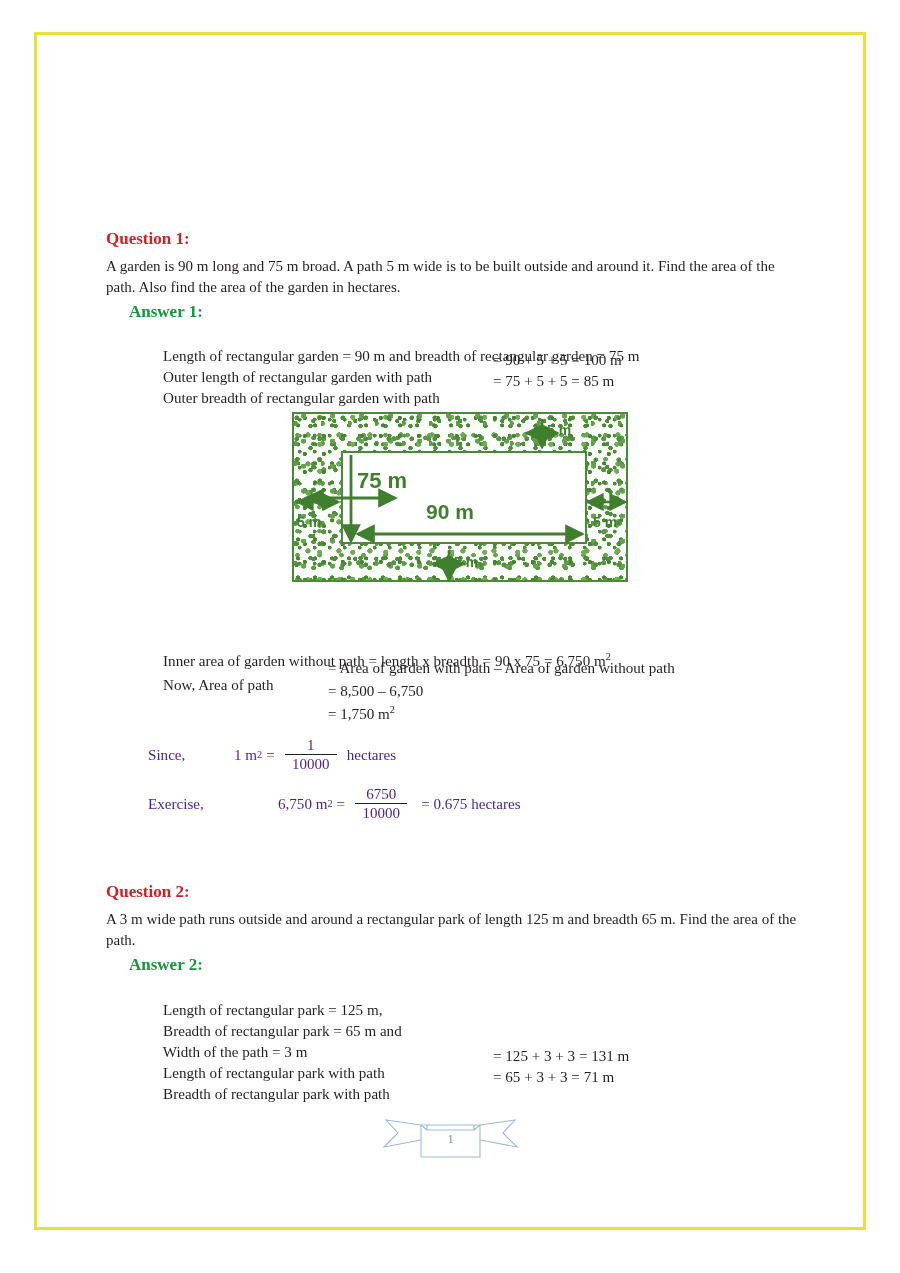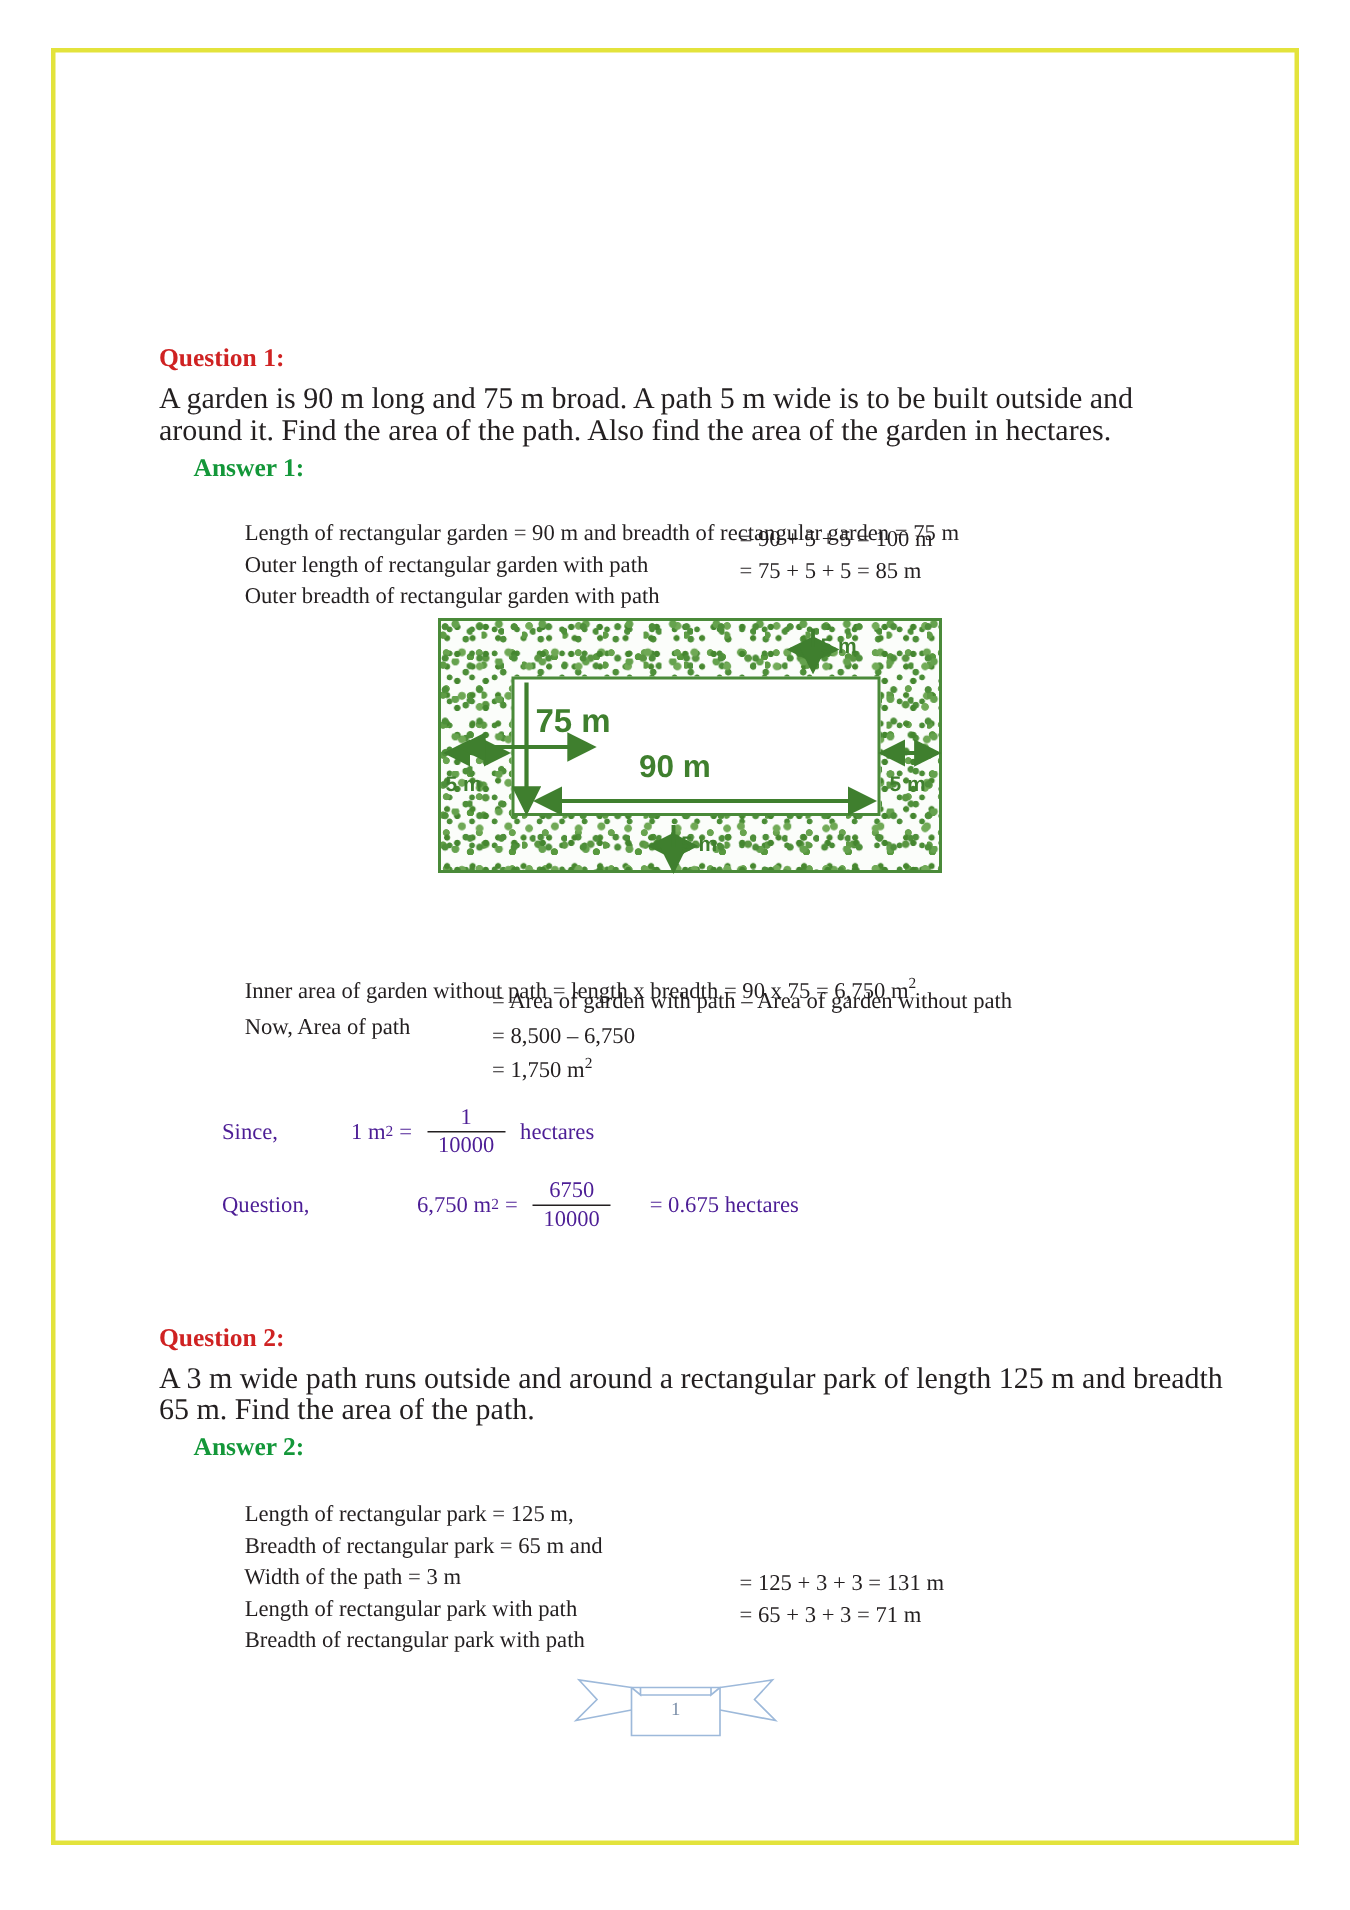--- a/index.html
+++ b/index.html
@@ -66,21 +66,21 @@
     font-weight: bold;
     font-size: 17px;
     color: #139739;
   }
 
   .body-text {
     position: absolute;
     left: 106px;
     width: 700px;
     font-family: "Liberation Serif", serif;
-    font-size: 20px;
+    font-size: 15px;
     color: #231f20;
     line-height: 21px;
   }
 
   .ind-line {
     position: absolute;
     left: 148px;
     font-family: "Liberation Serif", serif;
     font-size: 15.1px;
     color: #231f20;
@@ -291,29 +291,29 @@
     <span style="margin:0 4px;">=</span>
     <span class="frac">
       <span class="num">1</span>
       <span class="bar"></span>
       <span class="den">10000</span>
     </span>
     <span style="margin-left:4px;">hectares</span>
   </div>
 
   <div class="frac-row" style="top:787px;">
-    <span style="display:inline-block;width:130px;">Question,</span>
+    <span style="display:inline-block;width:130px;">Exercise,</span>
     <span>6,750 m</span><sup class="unit">2</sup>
     <span style="margin:0 4px;">=</span>
     <span class="frac">
       <span class="num">6750</span>
       <span class="bar"></span>
       <span class="den">10000</span>
     </span>
-    <span style="margin-left:20px;">= 0.675 hectares</span>
+    <span style="margin-left:8px;">= 0.675 hectares</span>
   </div>
 
   <div class="q-head" style="top:882px;">Question 2:</div>
   <div class="body-text" style="top:909px;width:710px;">A 3 m wide path runs outside and around a rectangular park of length 125 m and breadth 65 m. Find the area of the path.</div>
 
   <div class="a-head" style="top:955px;">Answer 2:</div>
 
   <div class="ind-line two-col" style="top:985px;">
     <span>Length of rectangular park = 125 m,</span>
   </div>

